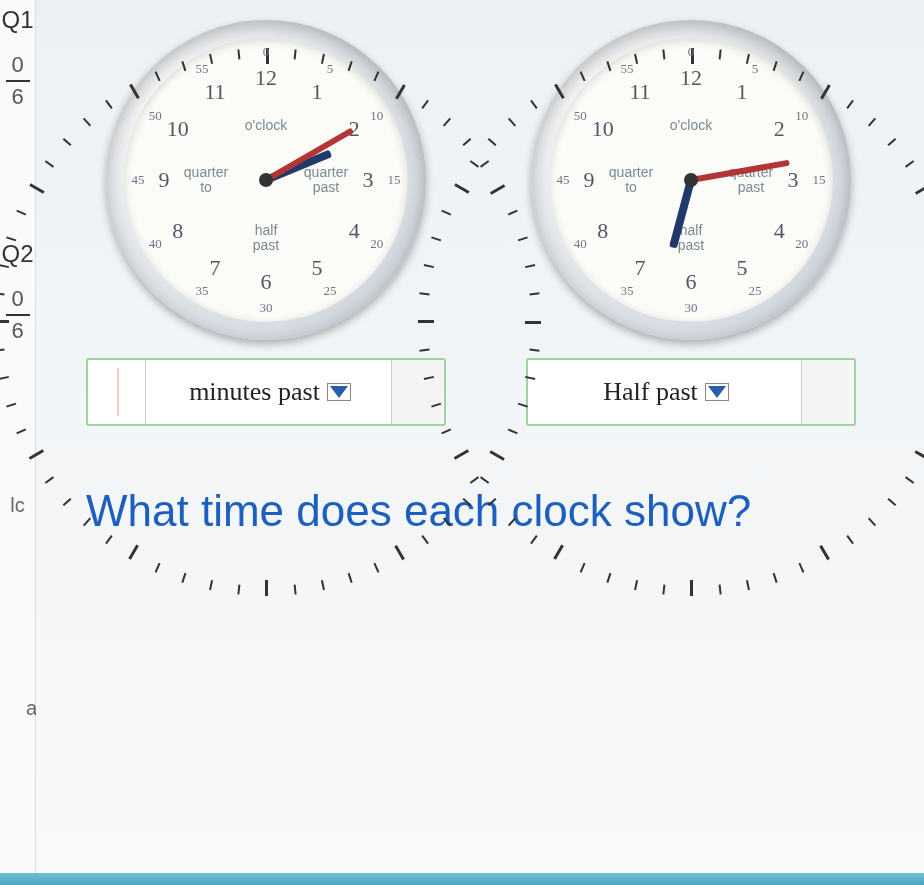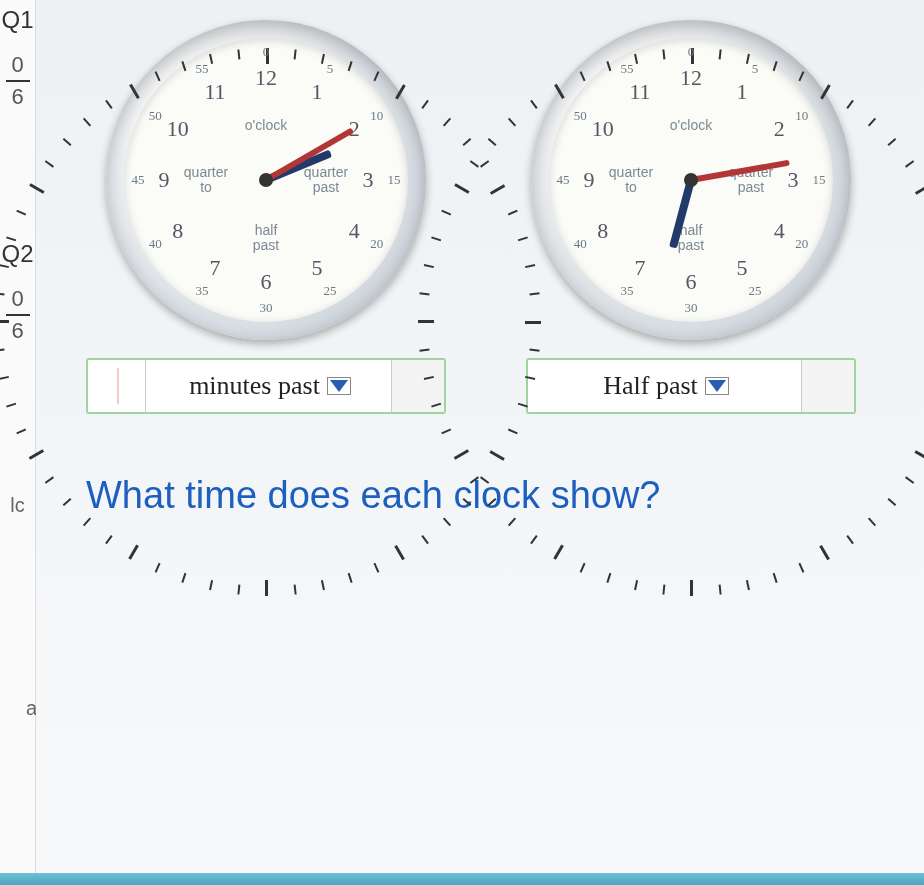--- a/index.html
+++ b/index.html
@@ -85,21 +85,21 @@
     border-radius: 3px;
   }
   .hand.hour { width: 8px; height: 70px; background: #223a6b; margin-left:-4px; margin-top:-70px;}
   .hand.minute { width: 6px; height: 100px; background: #b33636; margin-left:-3px; margin-top:-100px;}
   .pin { position: absolute; left:50%; top:50%; width:14px; height:14px; margin:-7px; background:#333; border-radius:50%; }
 
   .answer-row {
     margin-top: 18px;
     display: flex; align-items: stretch; gap: 0;
     border: 2px solid #9fd49f; border-radius: 3px;
-    background: #fff; height: 56px;
+    background: #fff; height: 68px;
     font-size: 26px;
   }
   .answer-row .numbox {
     width: 58px; border-right: 1px solid #ccc;
     background: #fff;
     position: relative;
   }
   .answer-row .numbox::after{
     content:""; position:absolute; left:50%; top:8px; bottom:8px; width:2px; background:#f2c9c9;
   }
@@ -120,21 +120,21 @@
   .answer-row .tail { width: 52px; background: #f4f4f4; }
   .answer-row.single { width: 330px; }
   .answer-row:not(.single){ width: 360px; }
 
   .question {
     margin-top: 60px;
     padding-right: 40px;
   }
   .question .q-title {
     color: #1d5fbf;
-    font-size: 38px;
+    font-size: 44px;
     margin-bottom: 14px;
   }
   .question .q-body {
     color: #222; font-size: 32px; line-height: 1.35;
   }
   .footer-bar{
     position:absolute; left:0; right:0; bottom:0; height:12px;
     background:linear-gradient(#6ec1d6,#4aa5bd);
   }
 </style>

